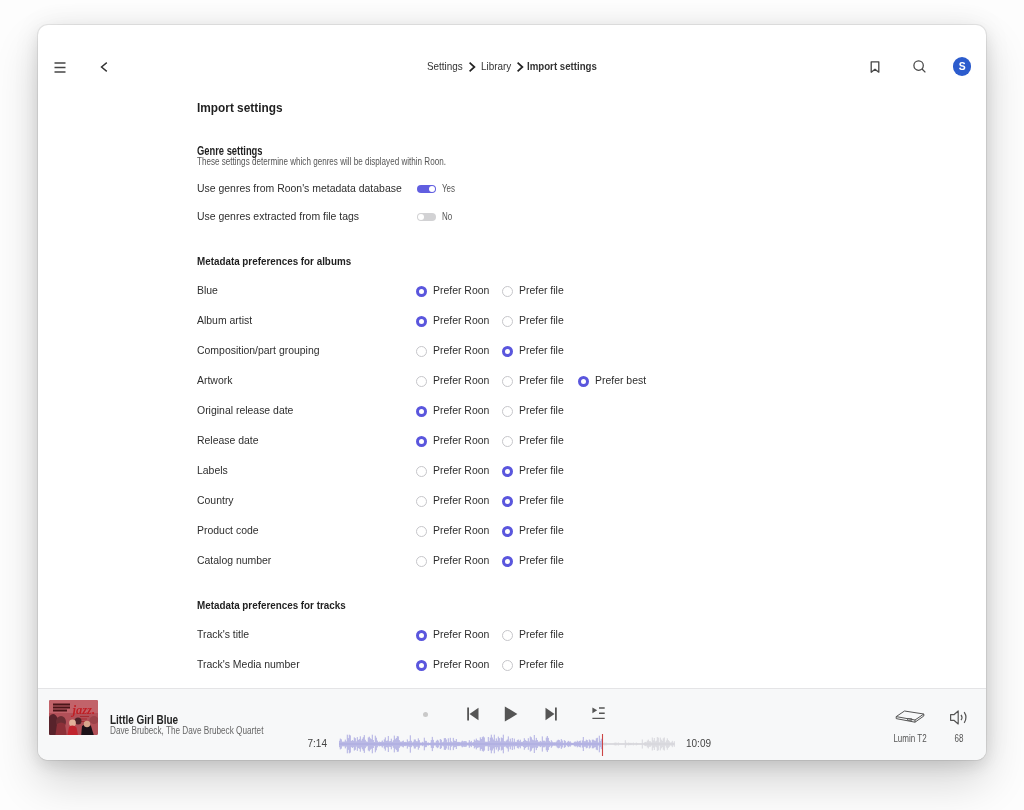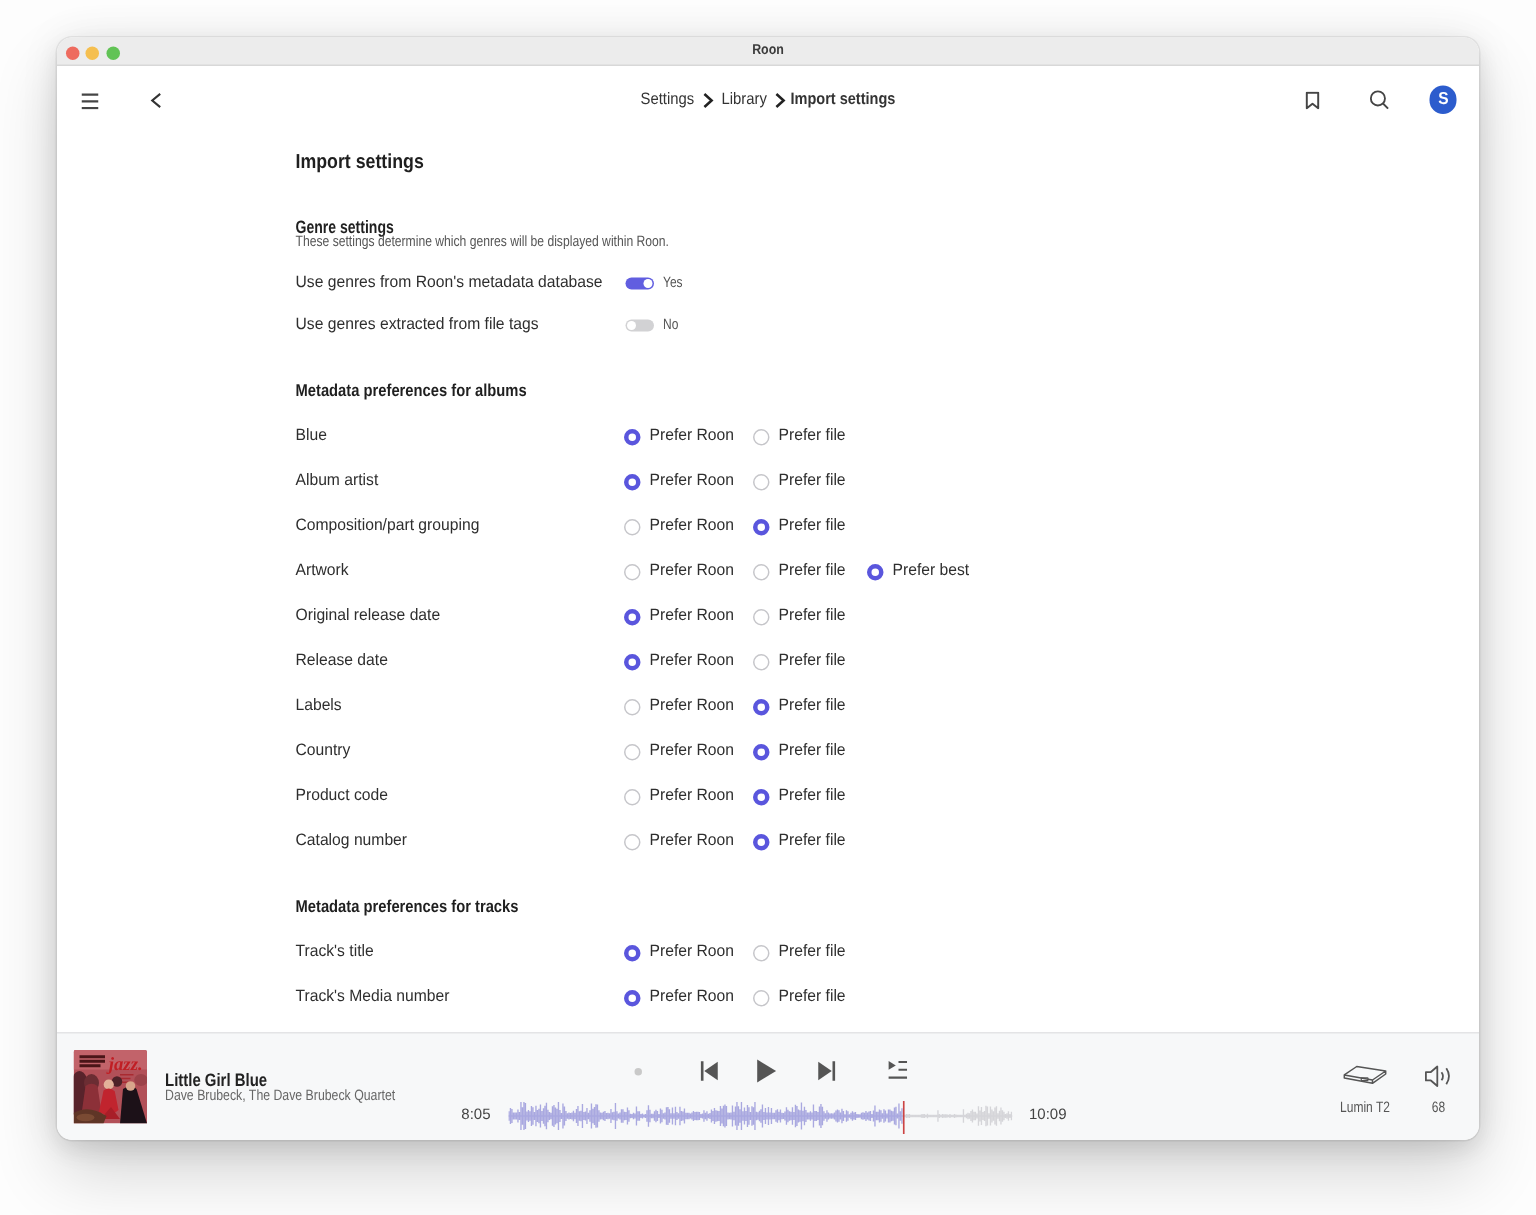--- a/index.html
+++ b/index.html
@@ -31,26 +31,20 @@
   .radio.un  { border:1.3px solid #c6c6ca; }
   .player { position:absolute; left:0; bottom:0; width:100%; height:72px; background:#f7f8f9; border-top:1px solid #e4e4e6; }
   .ptitle { position:absolute; left:72px; top:24px; font-size:12px; font-weight:bold; color:#222; transform:scaleX(0.83); transform-origin:0 50%; white-space:nowrap; }
   .partist { position:absolute; left:72px; top:35.5px; font-size:10px; color:#666; transform:scaleX(0.82); transform-origin:0 50%; white-space:nowrap; }
   .ptime { position:absolute; font-size:10px; color:#444; }
   .plabel { position:absolute; font-size:10px; color:#555; transform:scaleX(0.8); }
 </style>
 </head>
 <body>
 <div class="window">
-  <div class="titlebar">
-    <div class="tl" style="left:5.5px; background:#ee6b5f;"></div>
-    <div class="tl" style="left:19px; background:#f5bf4f;"></div>
-    <div class="tl" style="left:32.5px; background:#61c355;"></div>
-    <div class="wtitle">Roon</div>
-  </div>
 
   <div class="abs" style="left:16px; top:36.5px;">
     <svg width="12" height="11" viewBox="0 0 12 11">
         <path d="M0.5 1 H11.5 M0.5 5.5 H11.5 M0.5 10 H11.5" stroke="#454545" stroke-width="1.5"></path>
       </svg>
   </div>
   <div class="abs" style="left:62px; top:36.6px;">
     <svg width="8" height="10" viewBox="0 0 8 10">
         <path d="M6.8 0.6 L1.5 5 L6.8 9.4" stroke="#333" stroke-width="1.4" fill="none"></path>
       </svg>
@@ -160,21 +154,21 @@
   <div class="radio un" style="left:464px; top:604.5px;"></div>
   <div class="rlbl" style="left:480.5px; top:603px;">Prefer file</div>
   <div class="lbl" style="left:159px; top:633px;">Track's Media number</div>
   <div class="radio sel" style="left:378px; top:634.5px;"></div>
   <div class="rlbl" style="left:395px; top:633px;">Prefer Roon</div>
   <div class="radio un" style="left:464px; top:634.5px;"></div>
   <div class="rlbl" style="left:480.5px; top:633px;">Prefer file</div>
   <div class="h3" style="top:574px;">Metadata preferences for tracks</div>
 
   <div class="player">
-    <div class="abs" style="left:11px; top:11px; width:49px; height:60px; border-radius:1.5px; overflow:hidden;">
+    <div class="abs" style="left:11px; top:11px; width:49px; height:35px; border-radius:1.5px; overflow:hidden;">
 <svg width="49" height="49" viewBox="0 0 49 49">
 <rect width="49" height="49" fill="#b25058"></rect>
 <rect x="0" y="0" width="49" height="13" fill="#c2636a"></rect>
 <path d="M4 4.5 H21 M4 7.5 H21 M4 10.5 H18" stroke="#4a1518" stroke-width="2"></path>
 <text x="23.5" y="13.5" font-family="Liberation Serif, serif" font-style="italic" font-weight="bold" font-size="12.5" fill="#c01e24">jazz.</text>
 <path d="M31 16.5 H40 M31 19 H38 M31 21.5 H39" stroke="#a92a30" stroke-width="1.1"></path>
 <ellipse cx="4" cy="30" rx="7" ry="16" fill="#58232b"></ellipse>
 <ellipse cx="12" cy="22" rx="5" ry="6" fill="#6b2d33"></ellipse>
 <ellipse cx="29" cy="21" rx="3.5" ry="3.5" fill="#4e2228"></ellipse>
 <path d="M8 24 q4 -3 8 0 l3 20 q-8 5 -14 1 Z" fill="#8c3038"></path>
@@ -209,21 +203,21 @@
           <path d="M10.9 0.5 V13.5" stroke="#555" stroke-width="1.8"></path>
         </svg>
     </div>
     <div class="abs" style="left:553.5px; top:18.3px;">
       <svg width="13" height="13" viewBox="0 0 13 13">
           <path d="M0.4 0.4 L5.2 3.3 L0.4 6.2 Z" fill="#555"></path>
           <path d="M7 1 H12.7 M7 6.2 H12.7 M0.4 11.4 H12.7" stroke="#555" stroke-width="1.4"></path>
         </svg>
     </div>
 
-    <div class="ptime" style="left:253px; top:49px; width:36px; text-align:right;">8:05</div>
+    <div class="ptime" style="left:253px; top:49px; width:36px; text-align:right;">7:14</div>
     <div class="abs" style="left:301px; top:45px;">
         <svg width="336" height="22" viewBox="0 0 336 22">
           <path d="M0 10H263" stroke="#a9a8e0" stroke-width="0.9"></path>
           <path d="M263 10H336" stroke="#d5d5d9" stroke-width="0.9"></path>
           <path d="M0.3 6.8V13.2M1.3 4.6V15.4M2.3 5.3V14.7M3.3 7.7V12.3M4.3 7.7V12.3M5.3 7.6V12.4M6.3 5.6V14.4M7.3 7.3V12.7M8.3 0.7V19.3M9.3 4.1V15.9M10.3 0.7V19.3M11.3 1.4V18.6M12.3 7.0V13.0M13.3 6.0V14.0M14.3 6.8V13.2M15.3 3.4V16.6M16.3 4.2V15.8M17.3 7.3V12.7M18.3 3.1V16.9M19.3 6.0V14.0M20.3 5.1V14.9M21.3 2.3V17.7M22.3 6.6V13.4M23.3 4.8V15.2M24.3 3.2V16.8M25.3 1.1V18.9M26.3 5.8V14.2M27.3 7.4V12.6M28.3 7.8V12.2M29.3 3.5V16.5M30.3 2.7V17.3M31.3 4.3V15.7M32.3 5.2V14.8M33.3 0.7V19.3M34.3 6.0V14.0M35.3 8.0V12.0M36.3 1.7V18.3M37.3 3.7V16.3M38.3 6.6V13.4M39.3 8.1V11.9M40.3 7.6V12.4M41.3 8.0V12.0M42.3 7.7V12.3M43.3 6.5V13.5M44.3 7.9V12.1M45.3 5.4V14.6M46.3 3.4V16.6M47.3 6.9V13.1M48.3 6.5V13.5M49.3 2.0V18.0M50.3 7.3V12.7M51.3 7.0V13.0M52.3 4.7V15.3M53.3 7.8V12.2M54.3 6.2V13.8M55.3 1.6V18.4M56.3 5.2V14.8M57.3 4.0V16.0M58.3 2.1V17.9M59.3 2.4V17.6M60.3 6.1V13.9M61.3 7.6V12.4M62.3 7.8V12.2M63.3 7.2V12.8M64.3 6.6V13.4M65.3 8.0V12.0M66.3 7.8V12.2M67.3 8.1V11.9M68.3 5.4V14.6M69.3 7.5V12.5M70.3 7.1V12.9M71.3 1.3V18.7M72.3 6.8V13.2M73.3 8.4V11.6M74.3 7.6V12.4M75.3 5.5V14.5M76.3 5.5V14.5M77.3 7.2V12.8M78.3 7.3V12.7M79.3 4.3V15.7M80.3 6.2V13.8M81.3 8.5V11.5M82.3 8.7V11.3M83.3 7.8V12.2M84.3 8.4V11.6M85.3 3.7V16.3M86.3 6.8V13.2M87.3 6.9V13.1M88.3 8.7V11.3M89.3 8.4V11.6M90.3 9.0V11.0M91.3 8.6V11.4M92.3 6.1V13.9M93.3 2.9V17.1M94.3 5.9V14.1M95.3 8.5V11.5M96.3 8.5V11.5M97.3 6.9V13.1M98.3 5.8V14.2M99.3 6.6V13.4M100.3 8.6V11.4M101.3 5.0V15.0M102.3 5.8V14.2M103.3 8.2V11.8M104.3 7.6V12.4M105.3 4.2V15.8M106.3 4.0V16.0M107.3 5.5V14.5M108.3 8.2V11.8M109.3 4.3V15.7M110.3 8.1V11.9M111.3 3.8V16.2M112.3 7.3V12.7M113.3 8.2V11.8M114.3 3.9V16.1M115.3 6.6V13.4M116.3 7.0V13.0M117.3 5.0V15.0M118.3 7.9V12.1M119.3 7.9V12.1M120.3 7.9V12.1M121.3 8.3V11.7M122.3 7.6V12.4M123.3 6.7V13.3M124.3 7.4V12.6M125.3 7.1V12.9M126.3 7.1V12.9M127.3 7.4V12.6M128.3 8.7V11.3M129.3 8.4V11.6M130.3 6.2V13.8M131.3 7.9V12.1M132.3 6.9V13.1M133.3 8.5V11.5M134.3 8.0V12.0M135.3 5.6V14.4M136.3 6.6V13.4M137.3 4.6V15.4M138.3 6.1V13.9M139.3 6.5V13.5M140.3 6.7V13.3M141.3 3.3V16.7M142.3 5.0V15.0M143.3 3.1V16.9M144.3 2.4V17.6M145.3 3.4V16.6M146.3 7.7V12.3M147.3 7.8V12.2M148.3 7.7V12.3M149.3 3.0V17.0M150.3 7.2V12.8M151.3 3.7V16.3M152.3 0.7V19.3M153.3 3.5V16.5M154.3 5.5V14.5M155.3 0.7V19.3M156.3 6.9V13.1M157.3 4.4V15.6M158.3 6.7V13.3M159.3 2.6V17.4M160.3 4.1V15.9M161.3 7.4V12.6M162.3 3.5V16.5M163.3 4.1V15.9M164.3 0.7V19.3M165.3 7.2V12.8M166.3 7.5V12.5M167.3 6.5V13.5M168.3 5.5V14.5M169.3 2.4V17.6M170.3 7.3V12.7M171.3 4.7V15.3M172.3 7.6V12.4M173.3 4.0V16.0M174.3 7.7V12.3M175.3 4.6V15.4M176.3 7.8V12.2M177.3 7.9V12.1M178.3 6.1V13.9M179.3 5.5V14.5M180.3 7.1V12.9M181.3 5.7V14.3M182.3 7.8V12.2M183.3 8.0V12.0M184.3 7.0V13.0M185.3 4.2V15.8M186.3 5.9V14.1M187.3 6.8V13.2M188.3 7.2V12.8M189.3 4.2V15.8M190.3 7.4V12.6M191.3 2.5V17.5M192.3 3.3V16.7M193.3 5.6V14.4M194.3 6.2V13.8M195.3 1.0V19.0M196.3 6.5V13.5M197.3 3.9V16.1M198.3 6.0V14.0M199.3 7.7V12.3M200.3 7.7V12.3M201.3 6.9V13.1M202.3 7.6V12.4M203.3 2.4V17.6M204.3 6.7V13.3M205.3 6.7V13.3M206.3 7.4V12.6M207.3 3.7V16.3M208.3 2.0V18.0M209.3 3.9V16.1M210.3 6.9V13.1M211.3 8.1V11.9M212.3 6.2V13.8M213.3 7.6V12.4M214.3 8.3V11.7M215.3 8.2V11.8M216.3 8.3V11.7M217.3 7.6V12.4M218.3 6.4V13.6M219.3 5.7V14.3M220.3 6.1V13.9M221.3 7.7V12.3M222.3 5.1V14.9M223.3 6.6V13.4M224.3 8.8V11.2M225.3 6.1V13.9M226.3 6.9V13.1M227.3 8.8V11.2M228.3 7.9V12.1M229.3 6.9V13.1M230.3 7.7V12.3M231.3 7.4V12.6M232.3 8.7V11.3M233.3 8.9V11.1M234.3 8.9V11.1M235.3 7.8V12.2M236.3 7.5V12.5M237.3 7.9V12.1M238.3 6.7V13.3M239.3 7.7V12.3M240.3 7.0V13.0M241.3 6.6V13.4M242.3 8.7V11.3M243.3 6.4V13.6M244.3 3.0V17.0M245.3 7.2V12.8M246.3 7.2V12.8M247.3 5.7V14.3M248.3 6.2V13.8M249.3 8.2V11.8M250.3 5.5V14.5M251.3 6.4V13.6M252.3 8.4V11.6M253.3 5.7V14.3M254.3 5.7V14.3M255.3 6.5V13.5M256.3 6.8V13.2M257.3 4.3V15.7M258.3 3.8V16.2M259.3 8.4V11.6M260.3 1.7V18.3M261.3 6.9V13.1M262.3 4.8V15.2" stroke="#a9a8e0" stroke-width="0.9" fill="none"></path>
           <path d="M263.3 8.0V12.0M264.3 9.2V10.8M265.3 8.6V11.4M266.3 8.8V11.2M267.3 8.7V11.3M268.3 9.2V10.8M269.3 9.2V10.8M270.3 9.2V10.8M271.3 9.2V10.8M272.3 9.2V10.8M273.3 9.2V10.8M274.3 9.2V10.8M275.3 8.8V11.2M276.3 8.6V11.4M277.3 8.7V11.3M278.3 9.2V10.8M279.3 8.5V11.5M280.3 9.2V10.8M281.3 9.2V10.8M282.3 9.2V10.8M283.3 9.2V10.8M284.3 9.2V10.8M285.3 9.2V10.8M286.3 6.2V13.8M287.3 8.7V11.3M288.3 9.1V10.9M289.3 8.6V11.4M290.3 8.9V11.1M291.3 8.9V11.1M292.3 8.9V11.1M293.3 9.2V10.8M294.3 8.6V11.4M295.3 9.2V10.8M296.3 9.2V10.8M297.3 8.6V11.4M298.3 9.0V11.0M299.3 9.1V10.9M300.3 9.2V10.8M301.3 9.2V10.8M302.3 9.2V10.8M303.3 5.5V14.5M304.3 9.2V10.8M305.3 8.5V11.5M306.3 7.9V12.1M307.3 8.2V11.8M308.3 6.7V13.3M309.3 5.6V14.4M310.3 7.2V12.8M311.3 7.2V12.8M312.3 8.3V11.7M313.3 3.5V16.5M314.3 6.3V13.7M315.3 4.0V16.0M316.3 7.4V12.6M317.3 6.7V13.3M318.3 3.1V16.9M319.3 3.7V16.3M320.3 8.2V11.8M321.3 3.6V16.4M322.3 5.7V14.3M323.3 6.8V13.2M324.3 4.3V15.7M325.3 3.5V16.5M326.3 8.2V11.8M327.3 6.5V13.5M328.3 4.3V15.7M329.3 6.1V13.9M330.3 7.2V12.8M331.3 8.6V11.4M332.3 8.2V11.8M333.3 6.8V13.2M334.3 8.7V11.3M335.3 7.2V12.8" stroke="#d5d5d9" stroke-width="0.9" fill="none"></path>
           <path d="M263.5 -1V23" stroke="#cc4444" stroke-width="1.1"></path>
         </svg>
       </div>
     <div class="ptime" style="left:648px; top:49px;">10:09</div>

